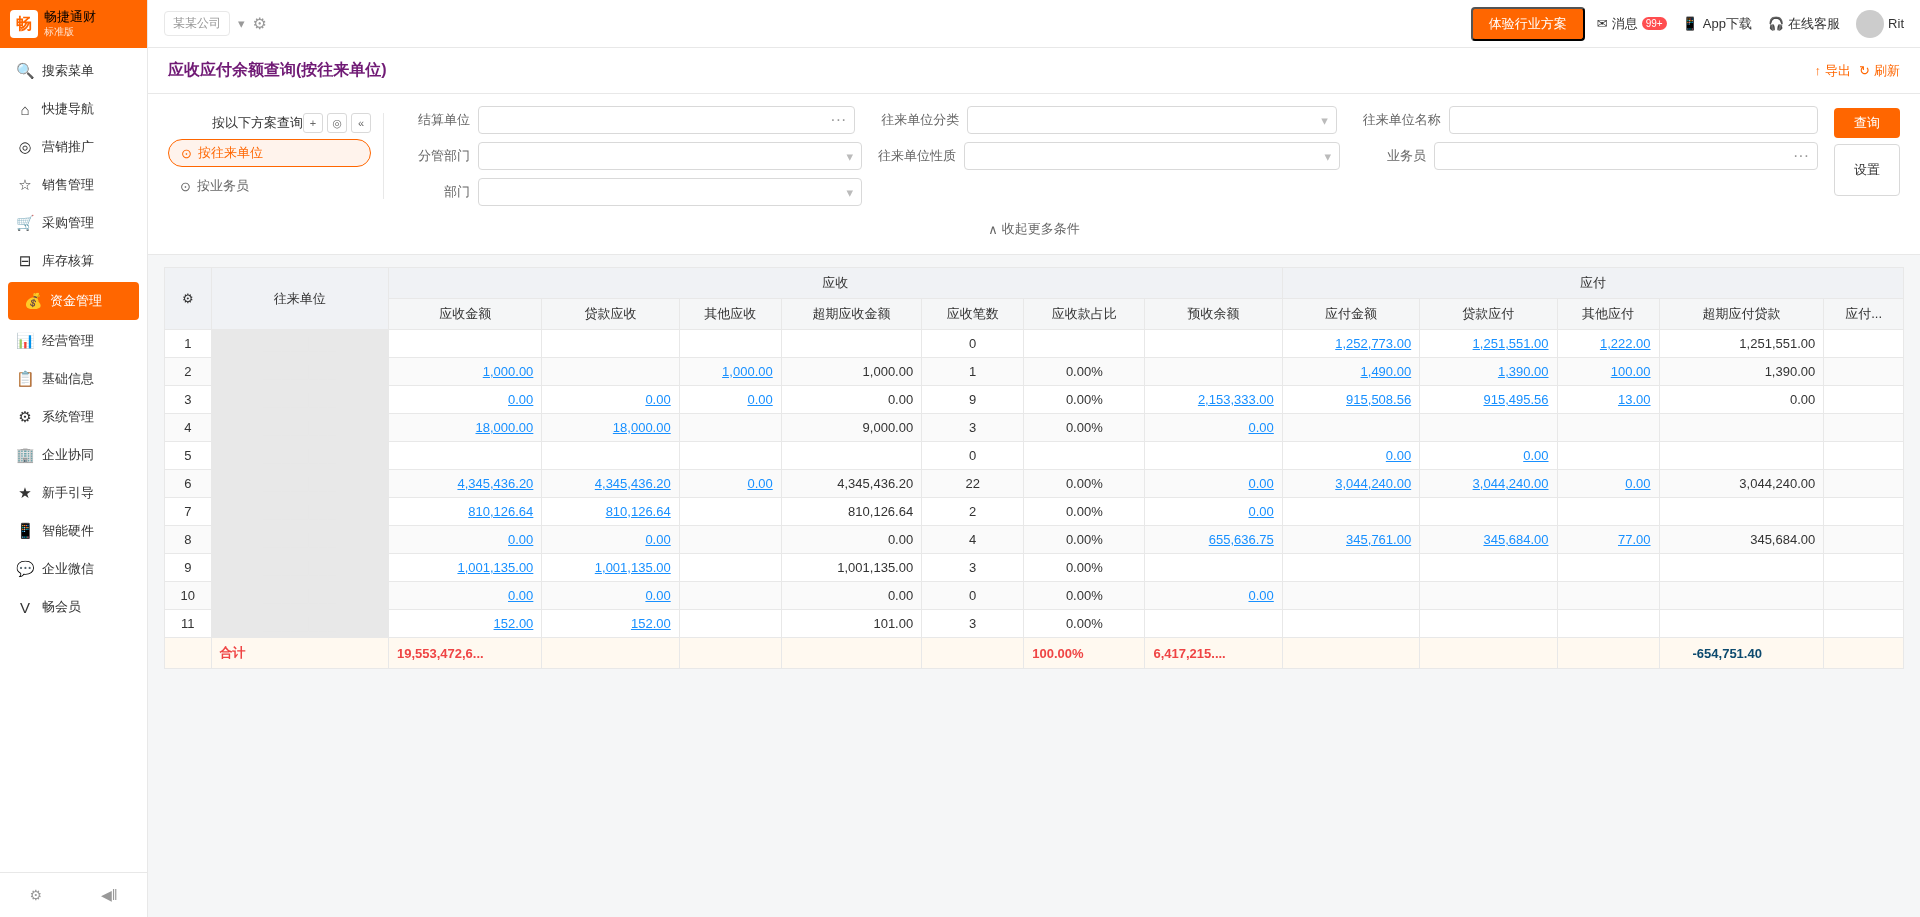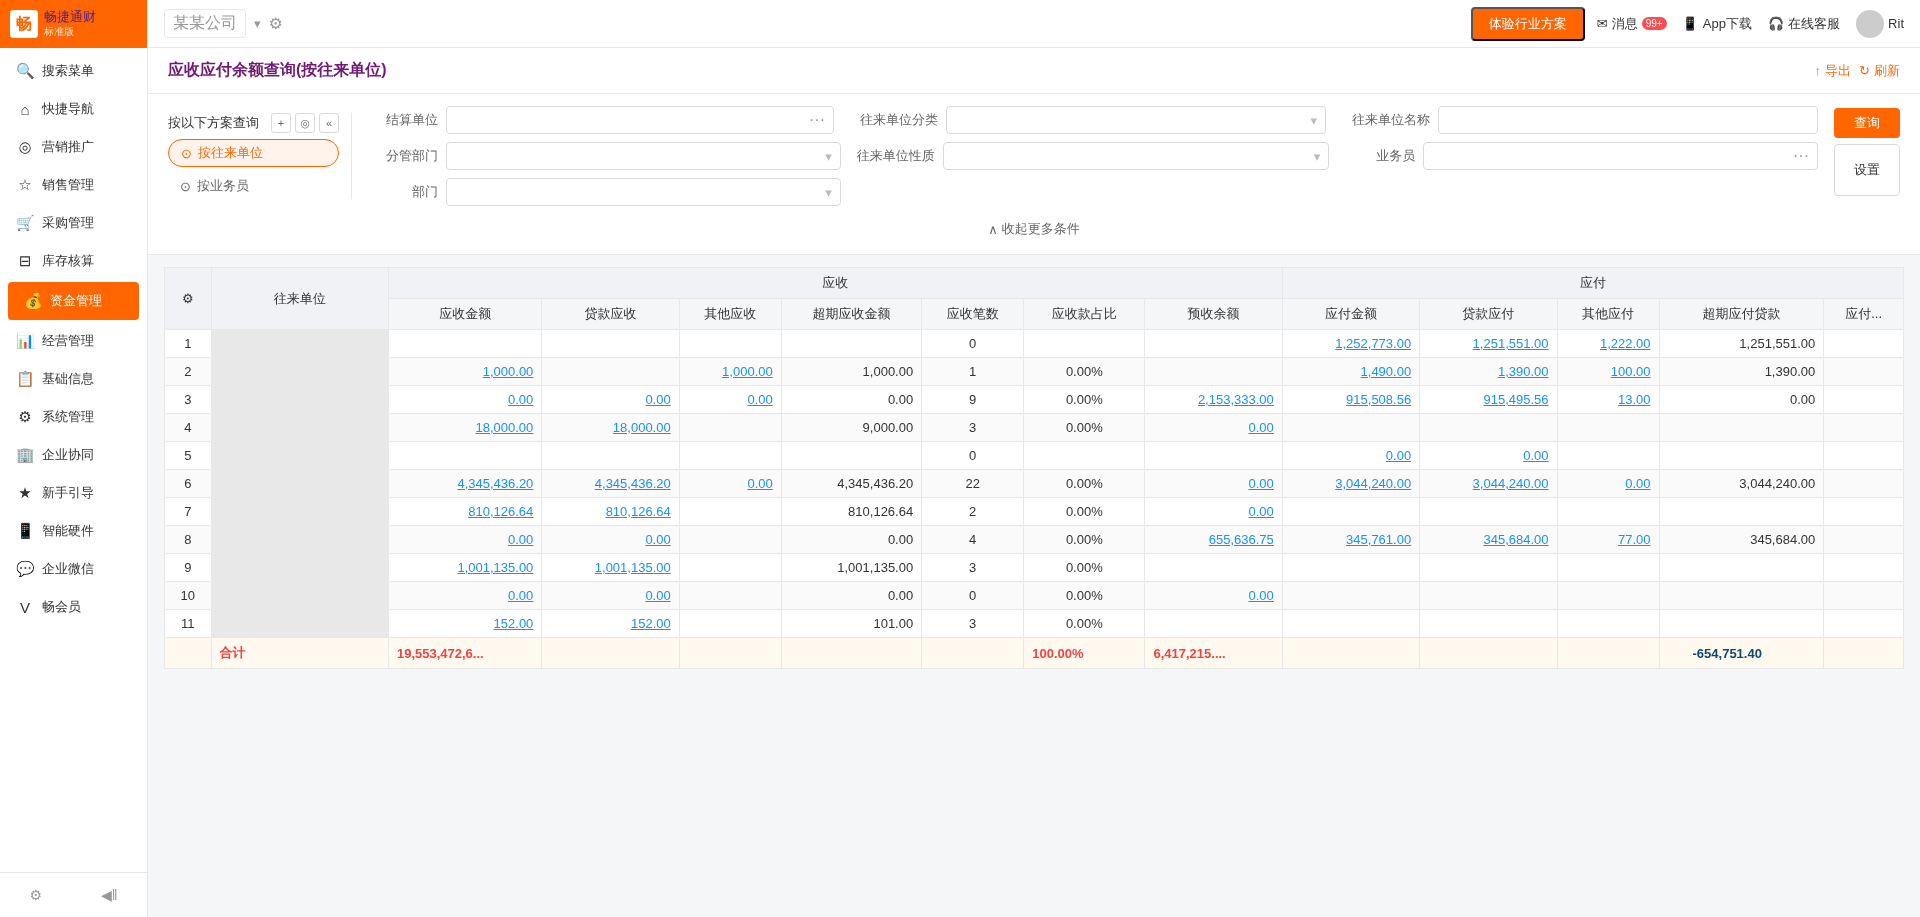--- a/index.html
+++ b/index.html
@@ -27,21 +27,21 @@
       height: 28px;
       background: #fff;
       border-radius: 4px;
       display: flex;
       align-items: center;
       justify-content: center;
       color: #ff6600;
       font-weight: bold;
       font-size: 16px;
     }
-    .sidebar-logo-text { color: #4c1d95; font-size: 13px; line-height: 1.2; }
+    .sidebar-logo-text { color: #000000; font-size: 13px; line-height: 1.2; }
     .sidebar-logo-sub { color: rgba(255,255,255,0.8); font-size: 10px; }
 
     .sidebar-menu { flex: 1; overflow-y: auto; padding: 4px 0; }
     .sidebar-item {
       display: flex;
       align-items: center;
       padding: 10px 16px;
       cursor: pointer;
       gap: 8px;
       color: #333;
@@ -72,21 +72,21 @@
       gap: 12px;
     }
     .topbar-breadcrumb {
       display: flex;
       align-items: center;
       gap: 8px;
       flex: 1;
     }
     .topbar-company {
       color: #999;
-      font-size: 16px;
+      font-size: 12px;
       border: 1px solid #e8e8e8;
       padding: 3px 8px;
       border-radius: 4px;
     }
     .topbar-chevron { color: #999; }
     .topbar-settings { color: #999; font-size: 16px; cursor: pointer; }
     .topbar-promo {
       background: #ff6600;
       color: #fff;
       padding: 6px 16px;
@@ -390,21 +390,21 @@
           <span>↻</span>
           <span>刷新</span>
         </div>
       </div>
     </div>
 
     <div class="search-area">
       <div class="search-row">
 
         <div style="display:flex;flex-direction:column;gap:6px;min-width:170px;border-right:1px solid #e8e8e8;padding-right:12px;">
-          <div style="display:flex;align-items:center;gap:12px;">
+          <div style="display:flex;align-items:center;gap:0;margin-left:44px;">
             <span style="font-size:13px;color:#333;">按以下方案查询</span>
             <div class="search-selector-btns">
               <div class="search-selector-btn">+</div>
               <div class="search-selector-btn">◎</div>
               <div class="search-selector-btn">«</div>
             </div>
           </div>
           <div class="search-option active">
             <span style="color:#ff6600;font-size:13px;">⊙</span>
             <span>按往来单位</span>

